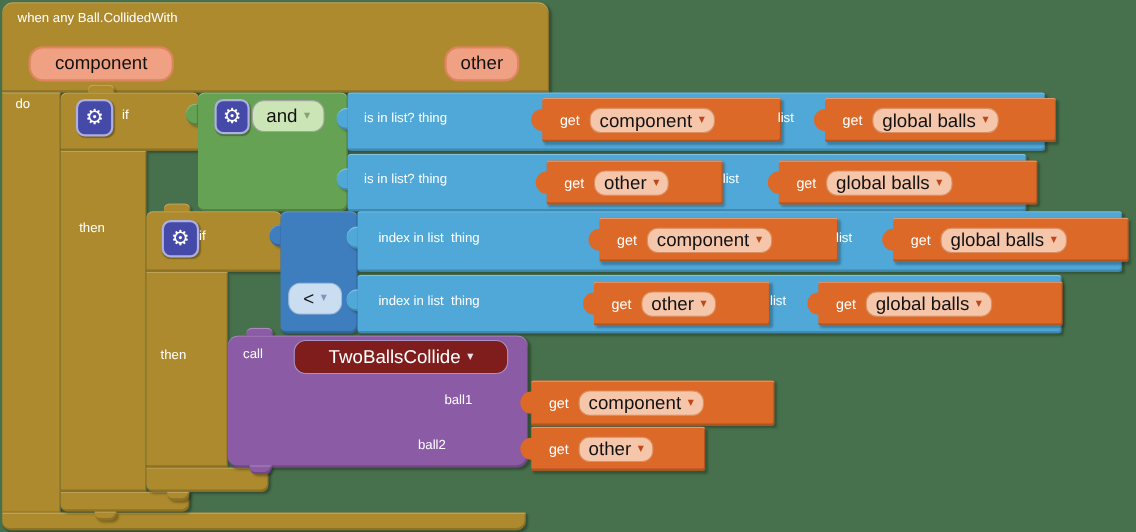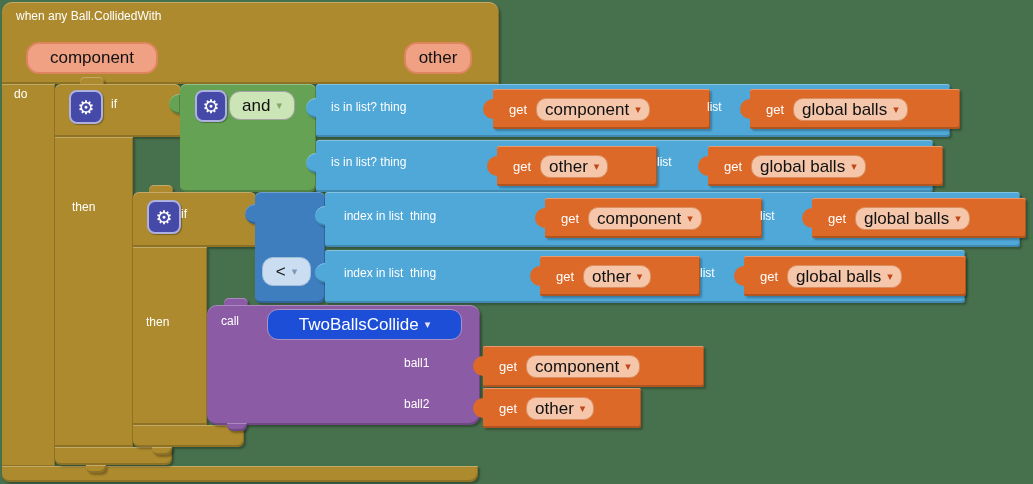--- a/index.html
+++ b/index.html
@@ -12,21 +12,21 @@
   .mblue{background:#3E7DBE;box-shadow:inset 0 1px 0 rgba(255,255,255,.25), inset -1px -2px 0 rgba(0,0,0,.2), 2px 2px 2px rgba(0,0,0,.25);}
   .purple{background:#8C5BA6;box-shadow:inset 0 1px 0 rgba(255,255,255,.28), inset -1px -2px 0 rgba(0,0,0,.2), 2px 2px 2px rgba(0,0,0,.3);}
   .orange{background:#DC6928;box-shadow:inset 0 1px 0 rgba(255,255,255,.32), inset -1px -2px 0 rgba(0,0,0,.2), 2px 2px 2px rgba(0,0,0,.25);}
   
   .lbl{color:#ffffff;font-size:12px;line-height:1;white-space:pre;}
   
   .pill{display:inline-flex;align-items:center;justify-content:center;border-radius:11px;font-size:17px;line-height:1;}
   .salmon-pill{background:#F0A184;border:2px solid #DD855E;border-radius:13px;color:#111;display:flex;align-items:center;justify-content:center;font-size:17px;}
   .and-pill{background:#CCE5B6;border:1px solid #a3a3a3;color:#111;}
   .lt-pill{background:#CADDF1;border:1px solid #9FBCD9;color:#111;}
-  .proc-pill{background:#1d4ed8;border:1px solid #AA92C4;color:#fff;}
+  .proc-pill{background:#7f1d1d;border:1px solid #AA92C4;color:#fff;}
   .var-pill{background:#F5C6AA;border:1px solid #DB8F60;color:#111;border-radius:10px;padding:2px 8px;display:inline-flex;align-items:center;font-size:17px;line-height:1;}
   .dd{font-size:11px;margin-left:6px;}
   .dd-o{color:#C0471A;} .dd-g{color:#85A66B;} .dd-b{color:#7E99B8;} .dd-p{color:#E9E2F2;}
   
   .gear{background:#4549A8;border:2px solid #AEB0E0;border-radius:8px;color:#fff;display:flex;align-items:center;justify-content:center;font-size:19px;box-shadow:1px 1px 1px rgba(0,0,0,.3);}
   
   .get-block{display:flex;align-items:center;padding-left:16px;border-radius:2px;}
   .get-block .get-lbl{color:#fff;font-size:13px;margin-right:9px;line-height:1;}
   .nubL{position:absolute;width:11px;height:20px;border-radius:10px 0 0 10px;}
   .tabT{position:absolute;height:9px;border-radius:5px 5px 0 0;}
@@ -174,21 +174,21 @@
 
   <div class="abs tabT purple" style="left:224px;top:298px;width:24px;background:#8C5BA6;"></div>
   <div class="abs purple" style="left:207px;top:305px;width:273px;height:120px;border-radius:10px;"></div>
   <div class="abs tabB purple" style="left:227px;top:423px;width:20px;background:#8C5BA6;"></div>
   <span class="abs lbl" style="left:221px;top:315px;">call</span>
   <div class="abs pill proc-pill" style="left:267px;top:309px;width:193px;height:29px;">
     <span>TwoBallsCollide</span>
       <span class="dd dd-p">▾</span>
   </div>
   <span class="abs lbl" style="left:404px;top:357px;">ball1</span>
-  <span class="abs lbl" style="left:404px;top:398px;">ball2</span>
+  <span class="abs lbl" style="left:380px;top:398px;">ball2</span>
   <div class="abs orange get-block" style="left:483px;top:346px;width:205px;height:41px;">
     <span class="nubL" style="left:-10px;top:10px;background:#DC6928;"></span>
     <span class="get-lbl">get</span>
     <span class="var-pill">
         <span>component</span>
         <span class="dd dd-o">▾</span>
       </span>
   </div>
   <div class="abs orange get-block" style="left:483px;top:388px;width:142px;height:40px;">
     <span class="nubL" style="left:-10px;top:10px;background:#DC6928;"></span>

